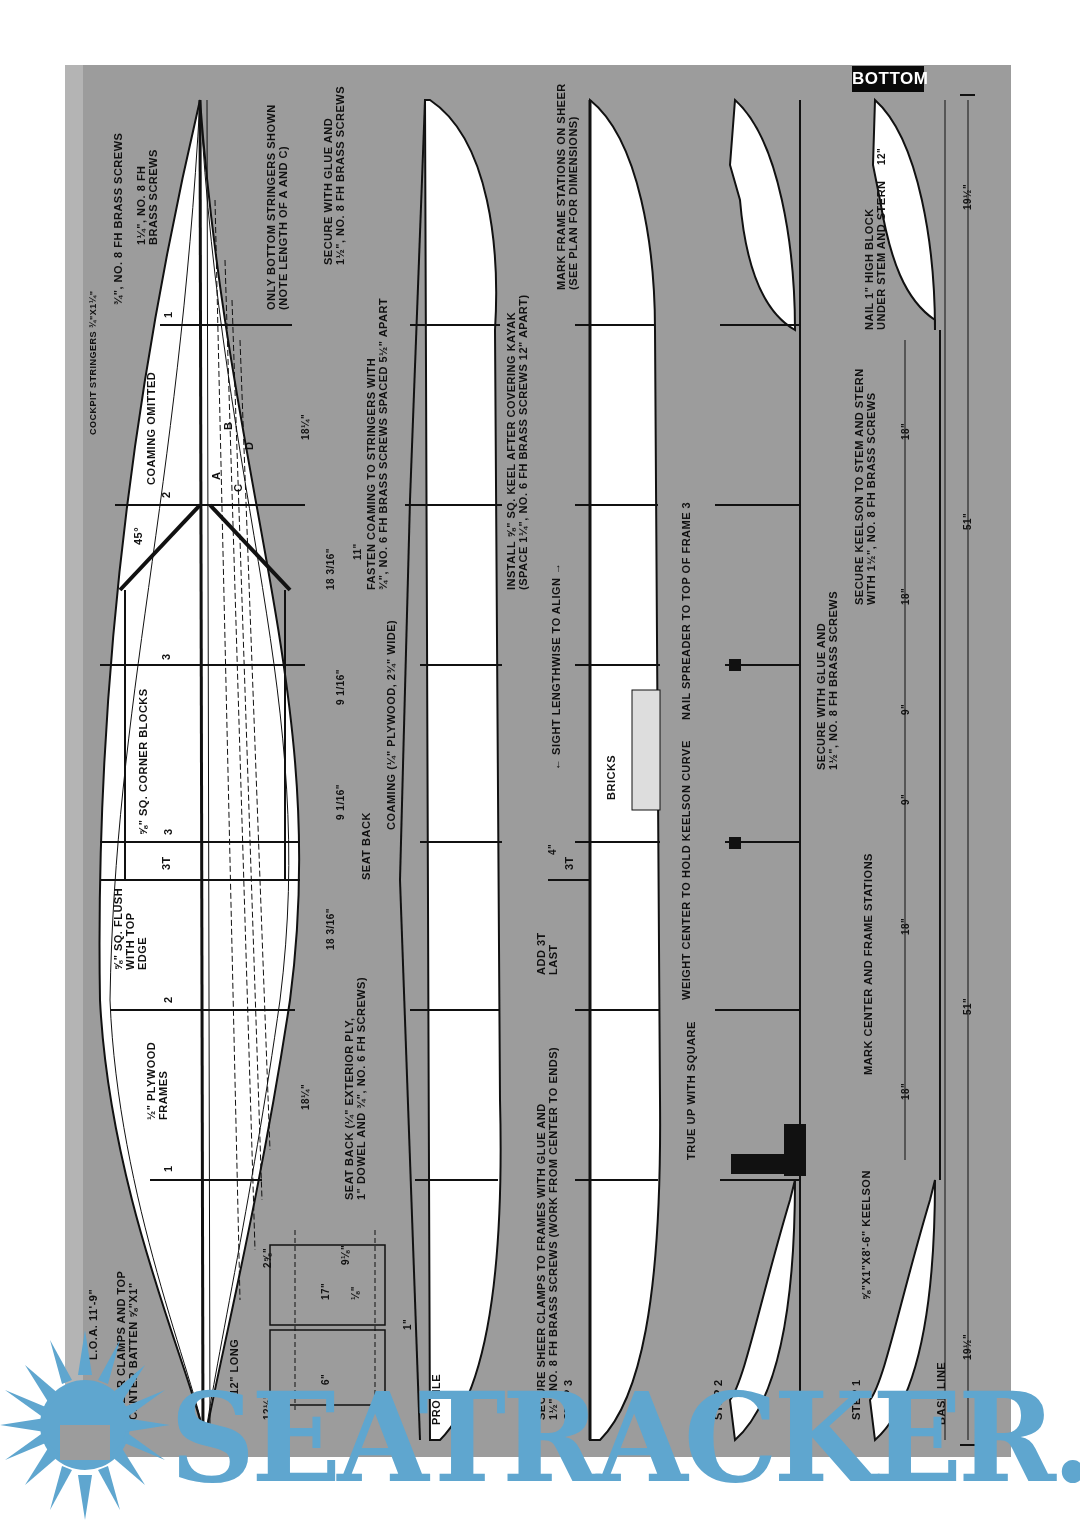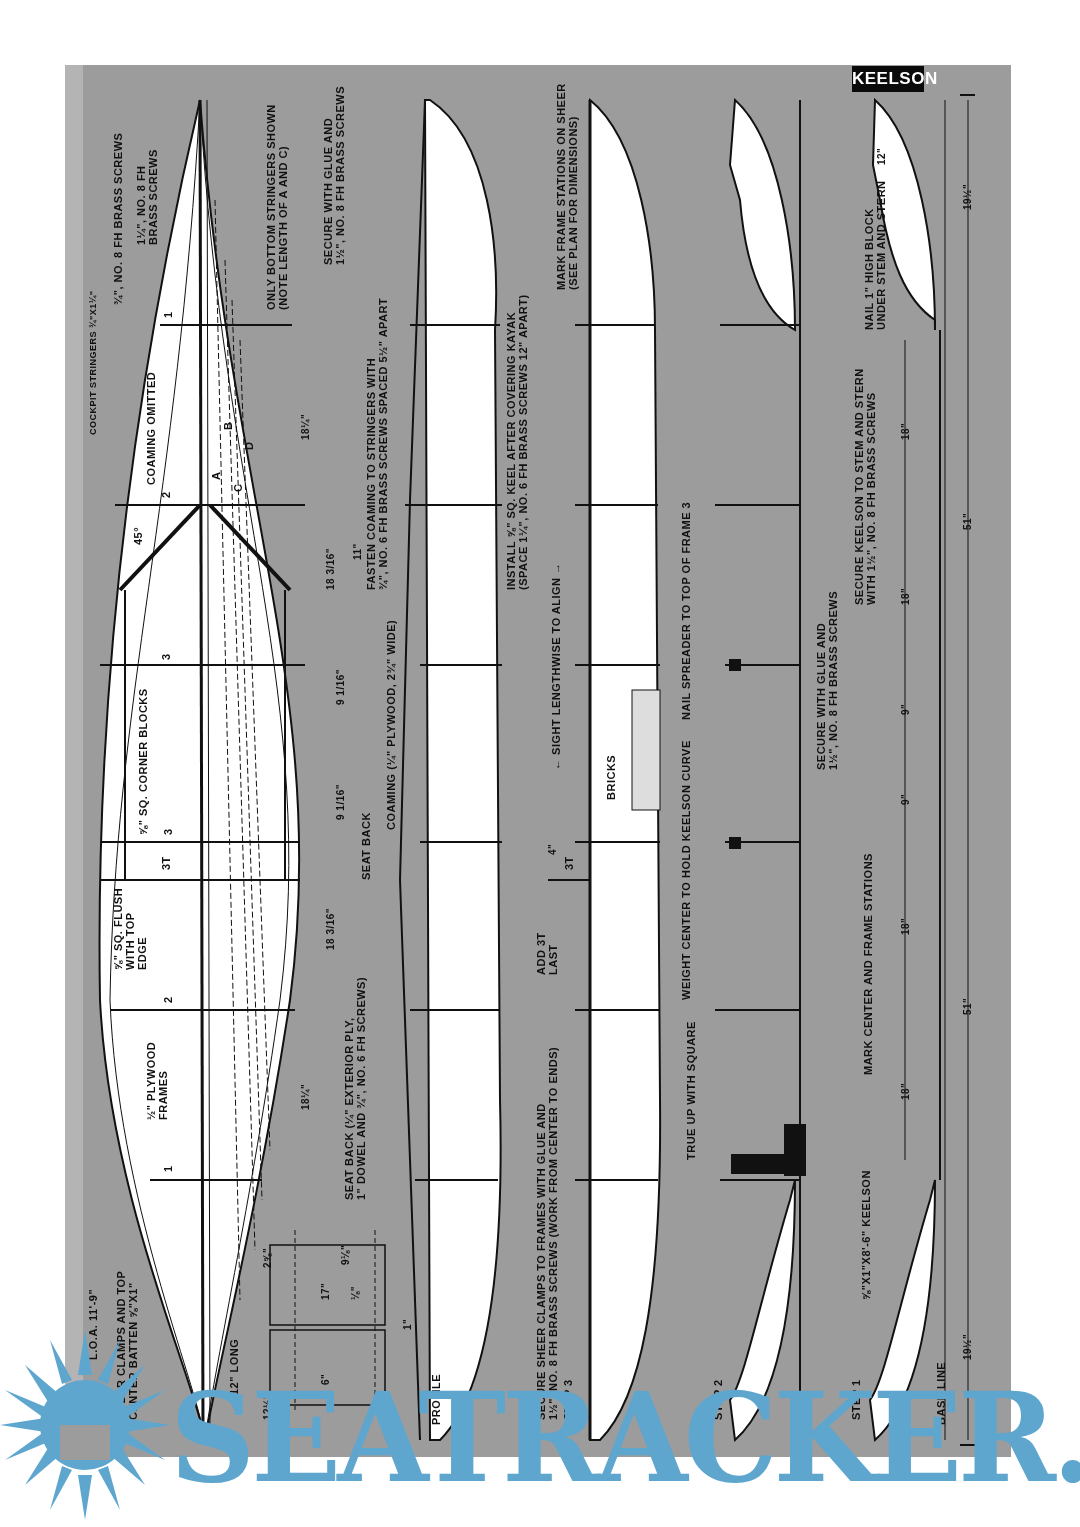--- a/index.html
+++ b/index.html
@@ -98,21 +98,21 @@
     <path d="M935 1180 C 935 1300, 920 1400, 875 1440 L 870 1400 C 885 1380, 900 1300, 930 1200 Z" fill="#fff"></path>
     <line x1="940" y1="330" x2="940" y2="1180" stroke-width="2"></line>
     <line x1="945" y1="100" x2="945" y2="1440" stroke-width="1"></line>
     <line x1="905" y1="340" x2="905" y2="1160" stroke-width="1"></line>
     <line x1="968" y1="100" x2="968" y2="1440" stroke-width="1"></line>
     <line x1="960" y1="95" x2="975" y2="95"></line>
     <line x1="960" y1="1445" x2="975" y2="1445"></line>
   </g>
 </svg>
 
-<div class="badge">KEELSON</div>
+<div class="badge">BOTTOM</div>
 
 <div class="lbl" style="left:87px;top:1420px;">PLAN</div>
 <div class="lbl" style="left:430px;top:1425px;">PROFILE</div>
 <div class="lbl" style="left:562px;top:1420px;">STEP 3</div>
 <div class="lbl" style="left:712px;top:1420px;">STEP 2</div>
 <div class="lbl" style="left:850px;top:1420px;">STEP 1</div>
 
 <div class="lbl" style="left:87px;top:1360px;">L.O.A. 11'-9"</div>
 <div class="lbl two" style="left:115px;top:1420px;">SHEER CLAMPS AND TOP
 CENTER BATTEN ⅝"x1"</div>

